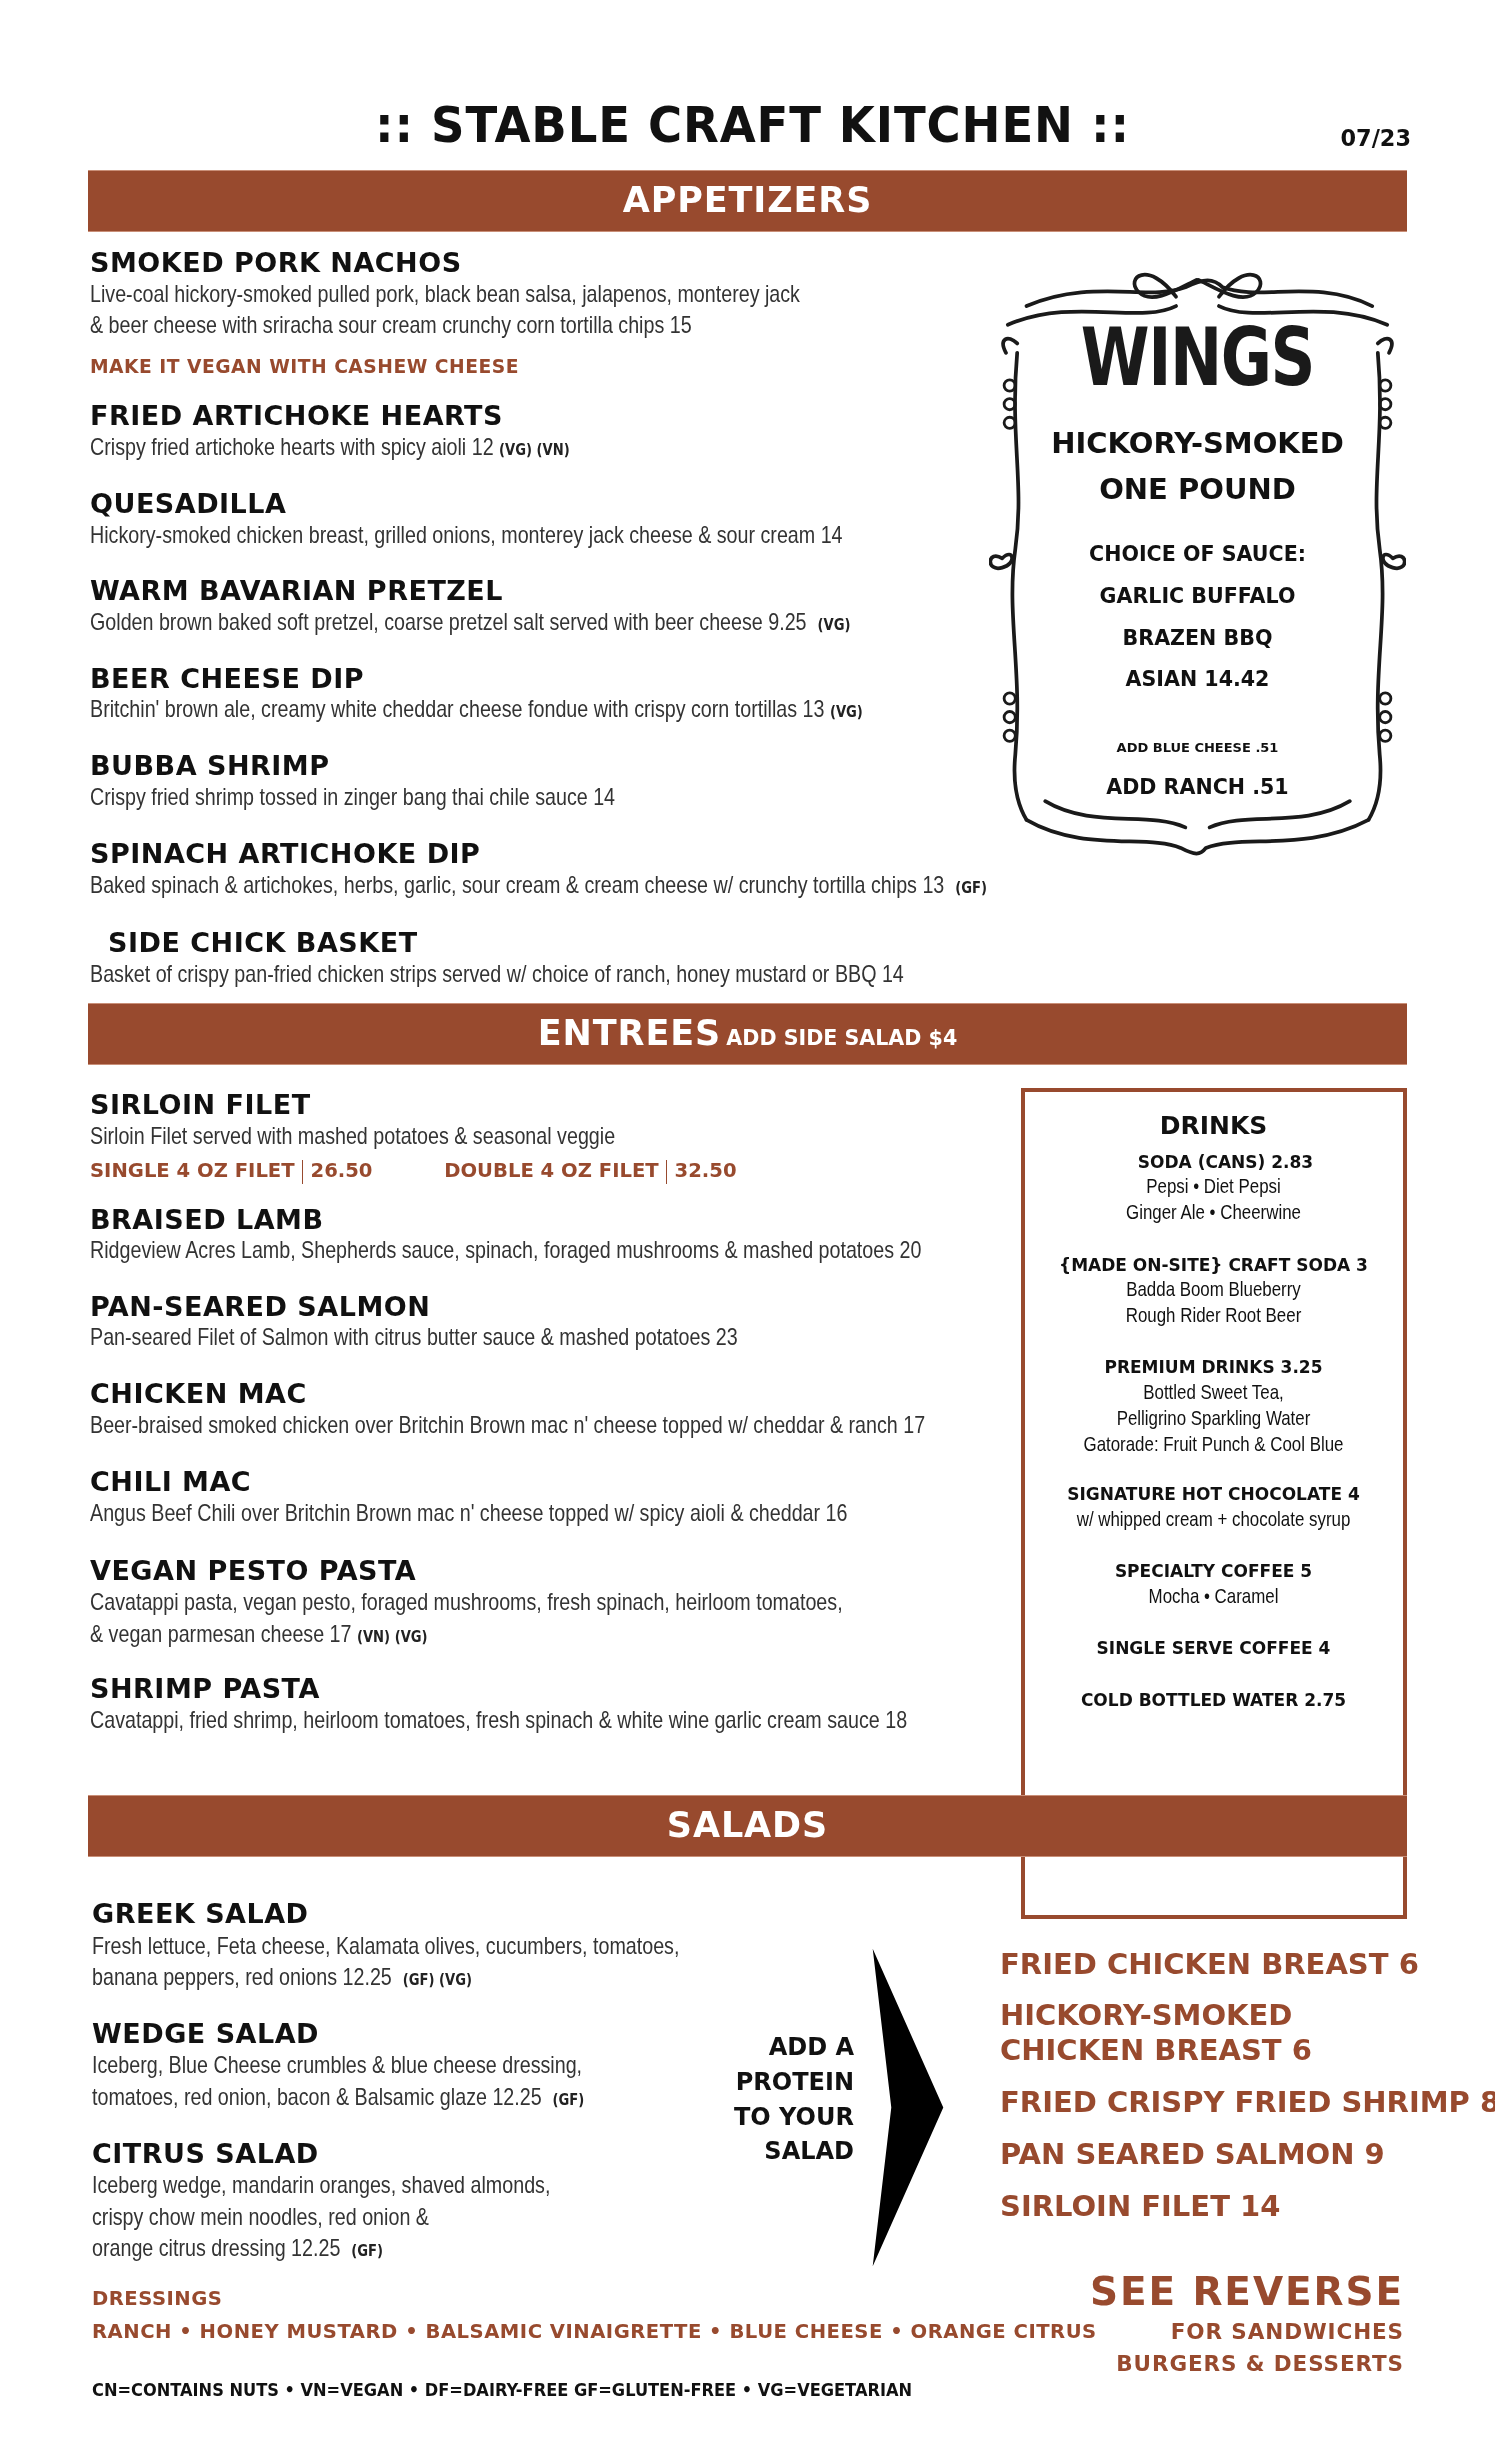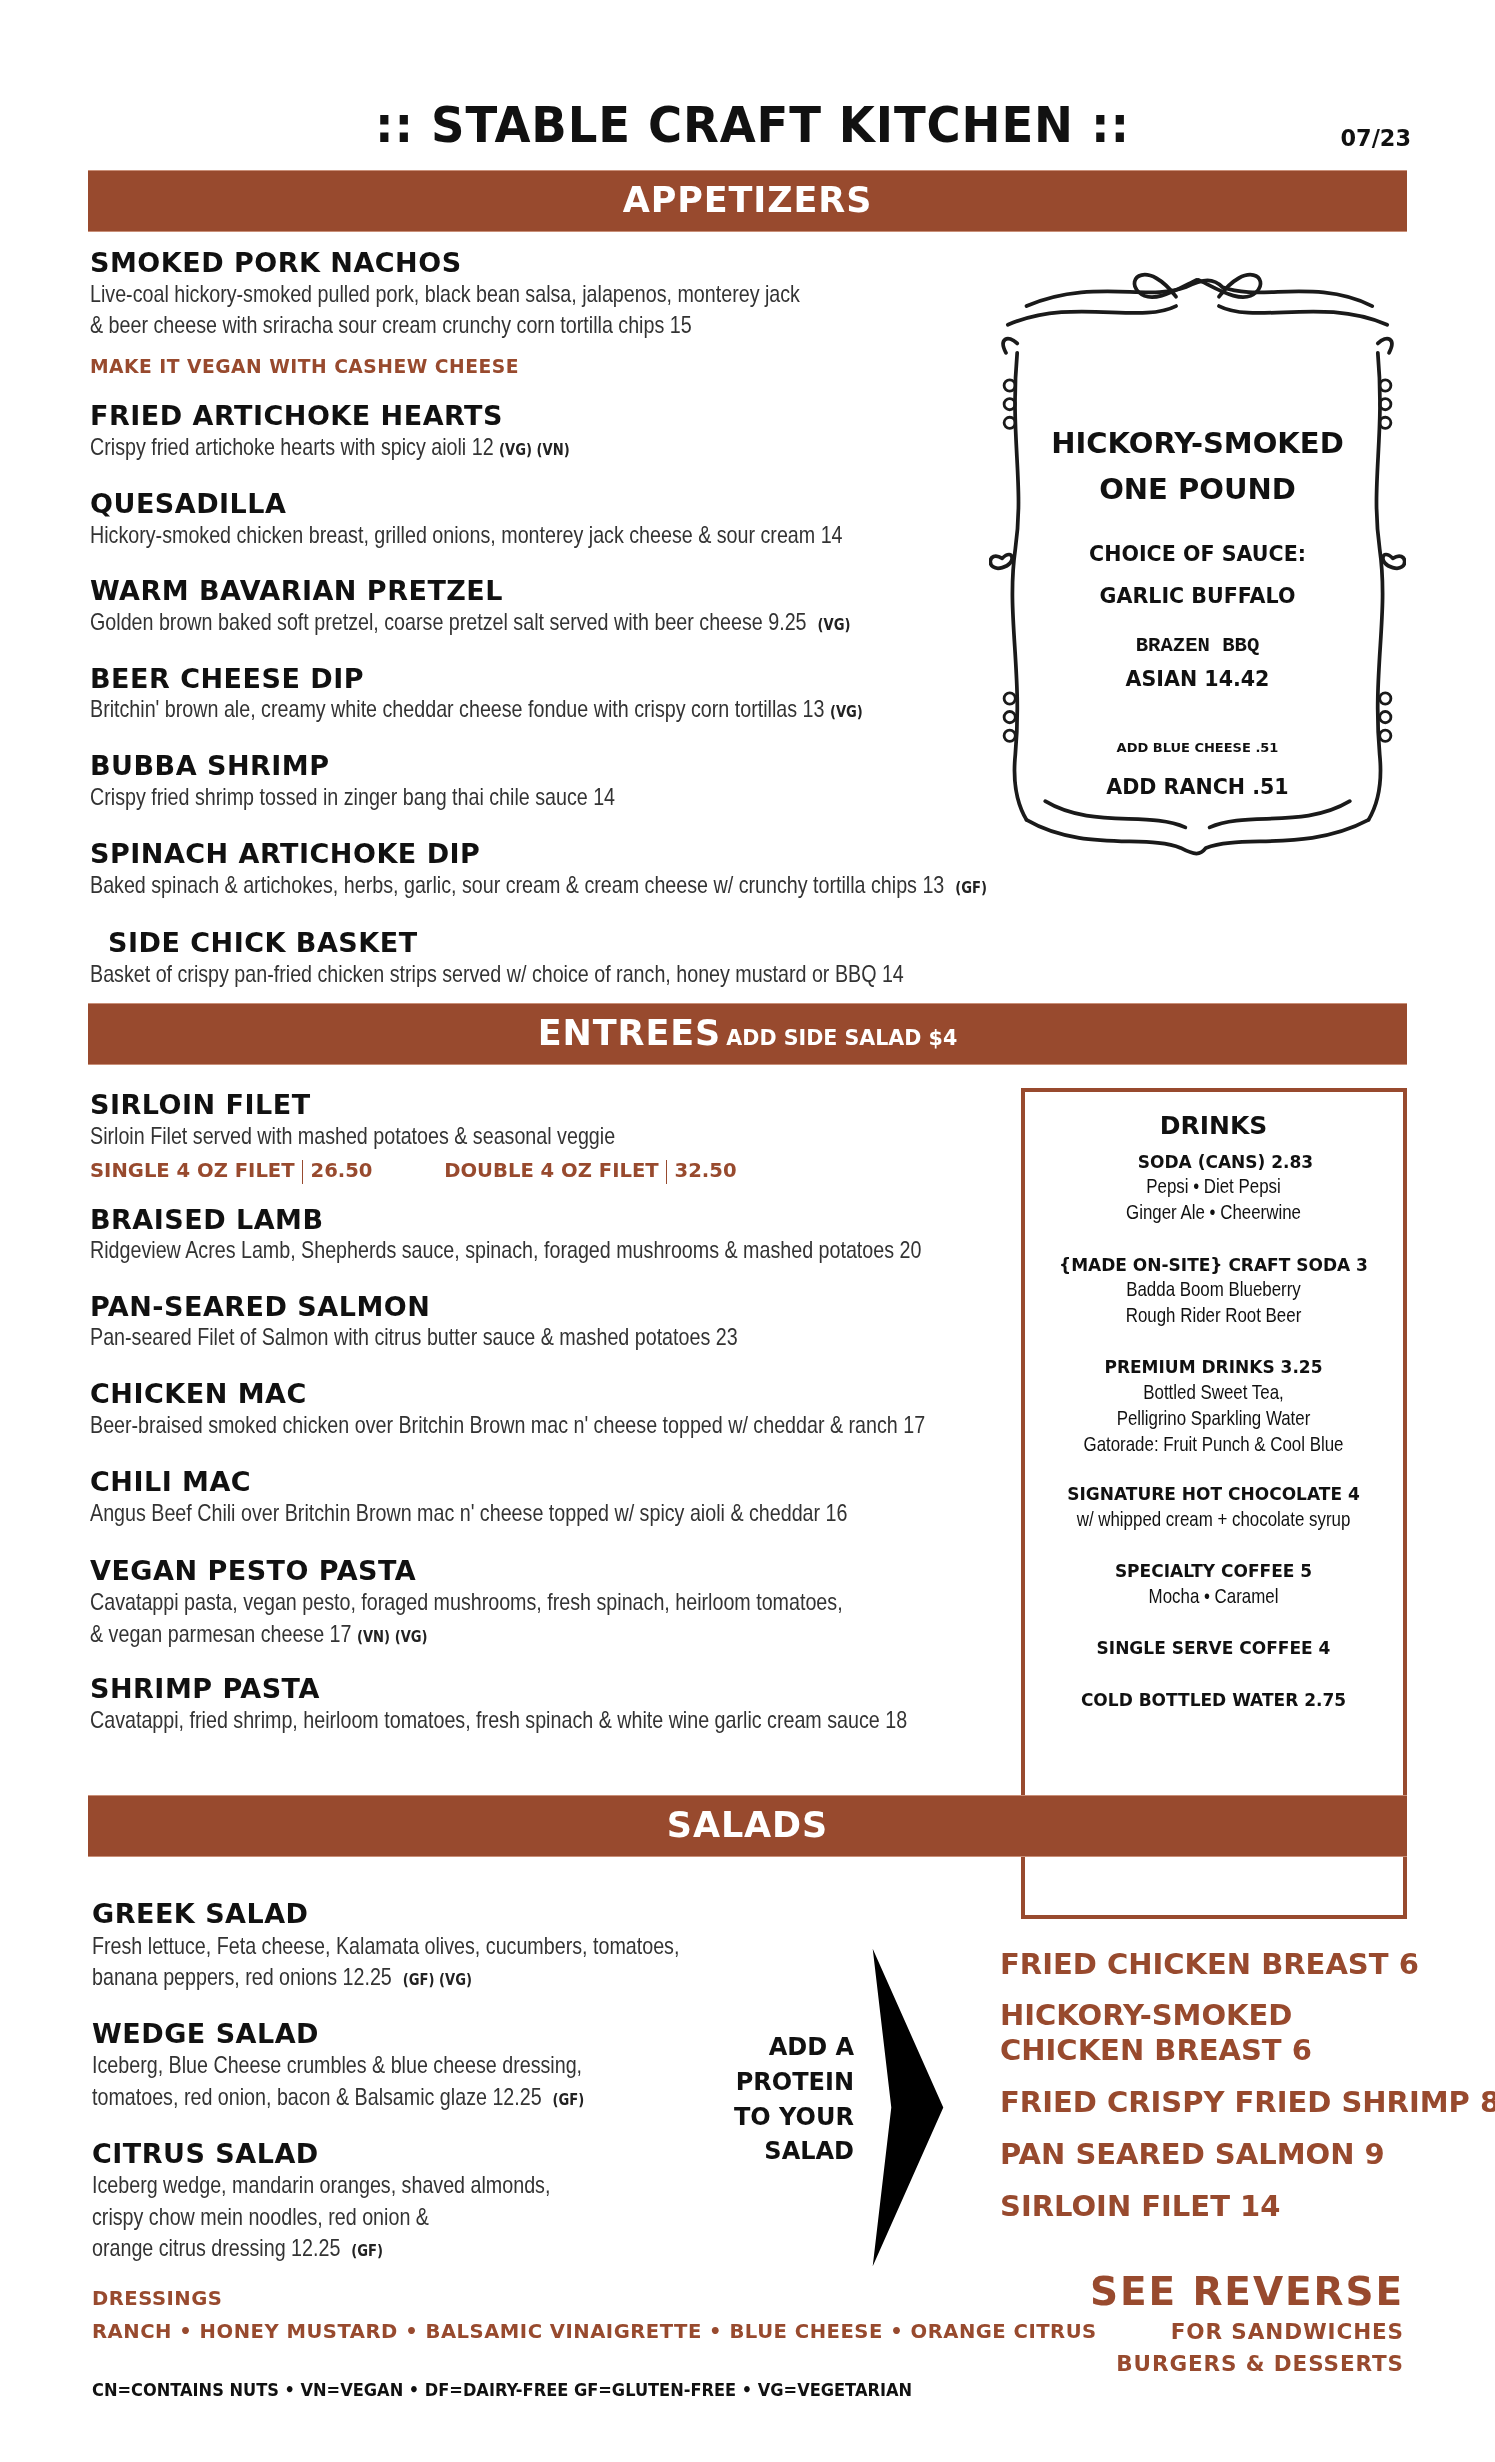--- a/index.html
+++ b/index.html
@@ -102,25 +102,28 @@
         <circle cx="424" cy="165" r="6"></circle>
         <circle cx="424" cy="185" r="6"></circle>
       <circle cx="22" cy="480" r="6"></circle>
         <circle cx="22" cy="500" r="6"></circle>
         <circle cx="22" cy="520" r="6"></circle>
       <circle cx="424" cy="480" r="6"></circle>
         <circle cx="424" cy="500" r="6"></circle>
         <circle cx="424" cy="520" r="6"></circle>
     </g>
   </svg>
+  <div class="wings-line" style="top:61px;">
+    <span class="wings-title" style="display:inline-block;">WINGS</span>
+  </div>
   <div class="wings-line" style="top:176px; font-size:29px;">HICKORY-SMOKED</div>
   <div class="wings-line" style="top:222px; font-size:29px;">ONE POUND</div>
   <div class="wings-line" style="top:292px; font-size:20.6px;">CHOICE OF SAUCE:</div>
   <div class="wings-line" style="top:334px; font-size:20.6px;">GARLIC BUFFALO</div>
-  <div class="wings-line" style="top:384px; font-size:20.6px;font-family:Liberation Mono, monospace;">BRAZEN BBQ</div>
+  <div class="wings-line" style="top:376px; font-size:20.6px;">BRAZEN BBQ</div>
   <div class="wings-line" style="top:417px; font-size:20.6px;">ASIAN 14.42</div>
   <div class="wings-line" style="top:490px; font-size:13px;">ADD BLUE CHEESE .51</div>
   <div class="wings-line" style="top:525px; font-size:20.6px;">ADD RANCH .51</div>
 </div>
 
 <div class="abs band" style="top:1003px;">
   <span class="label">ENTREES</span>
   <span class="sub">ADD SIDE SALAD  $4</span>
 </div>
 

